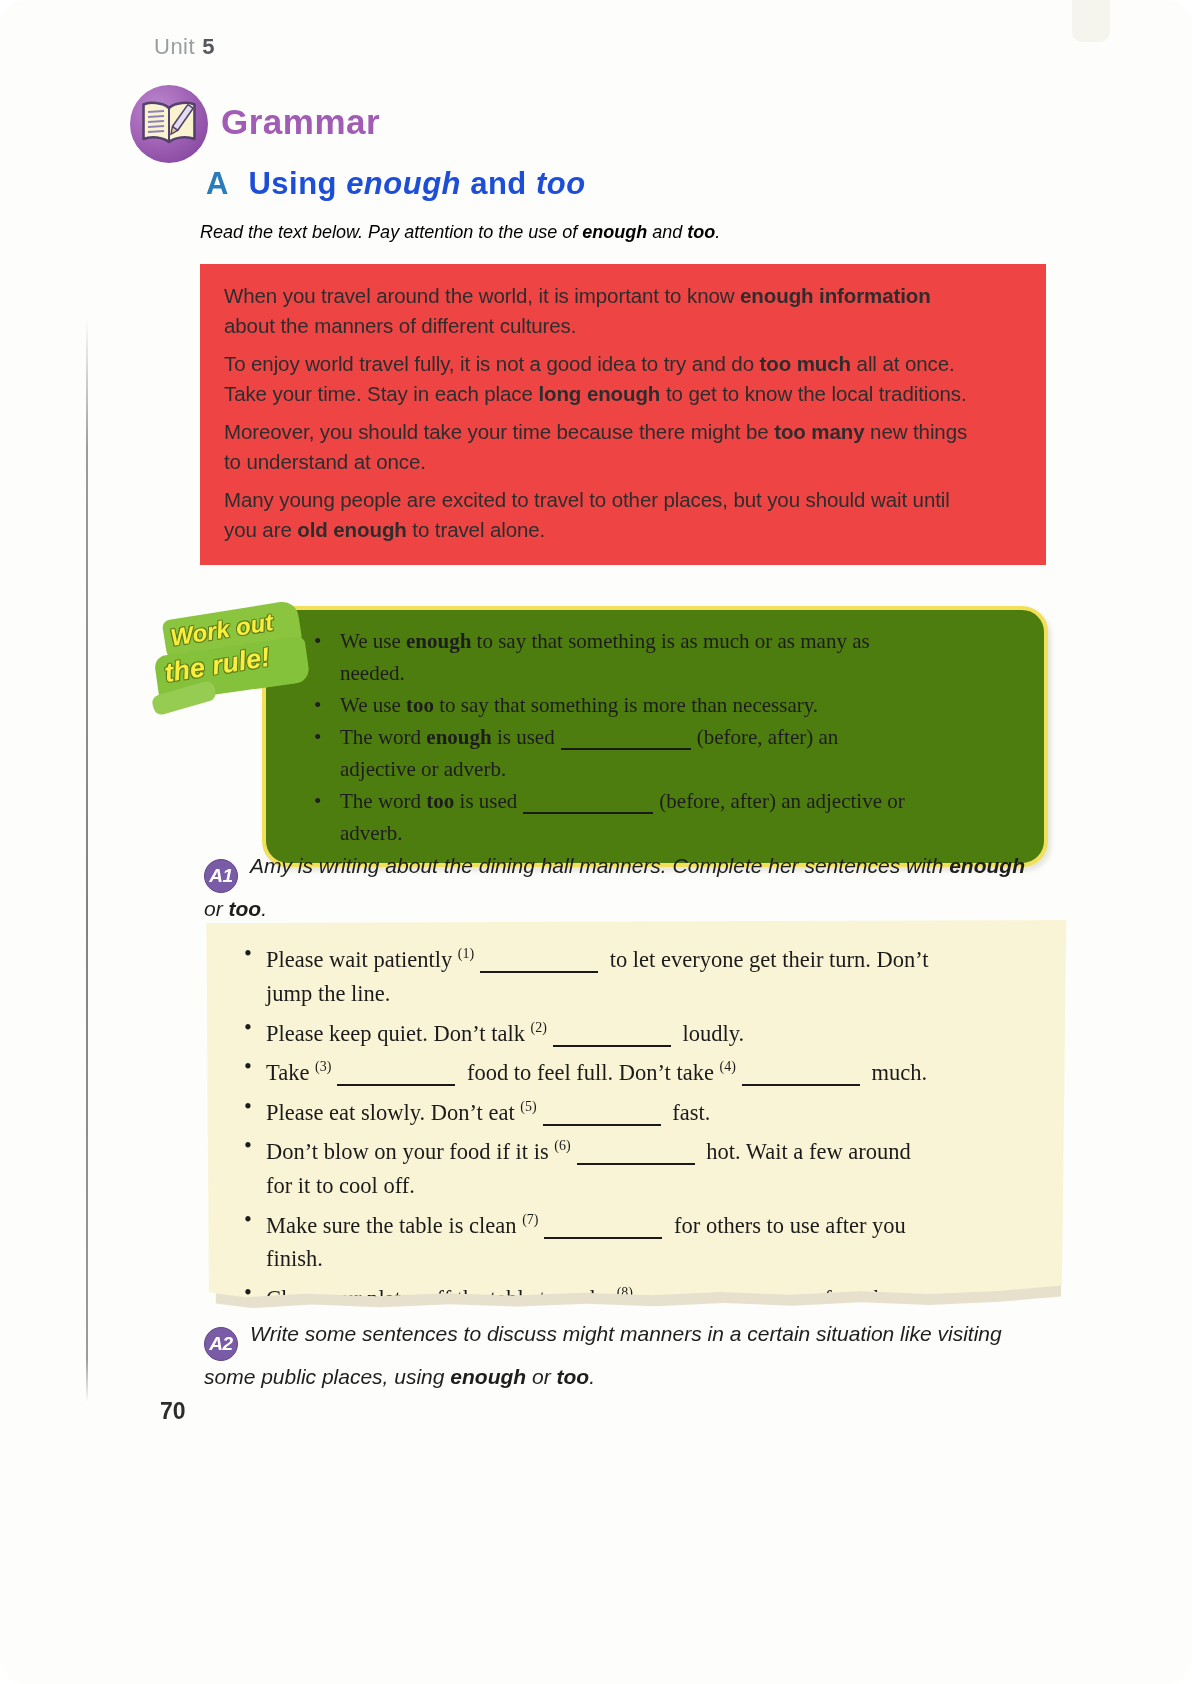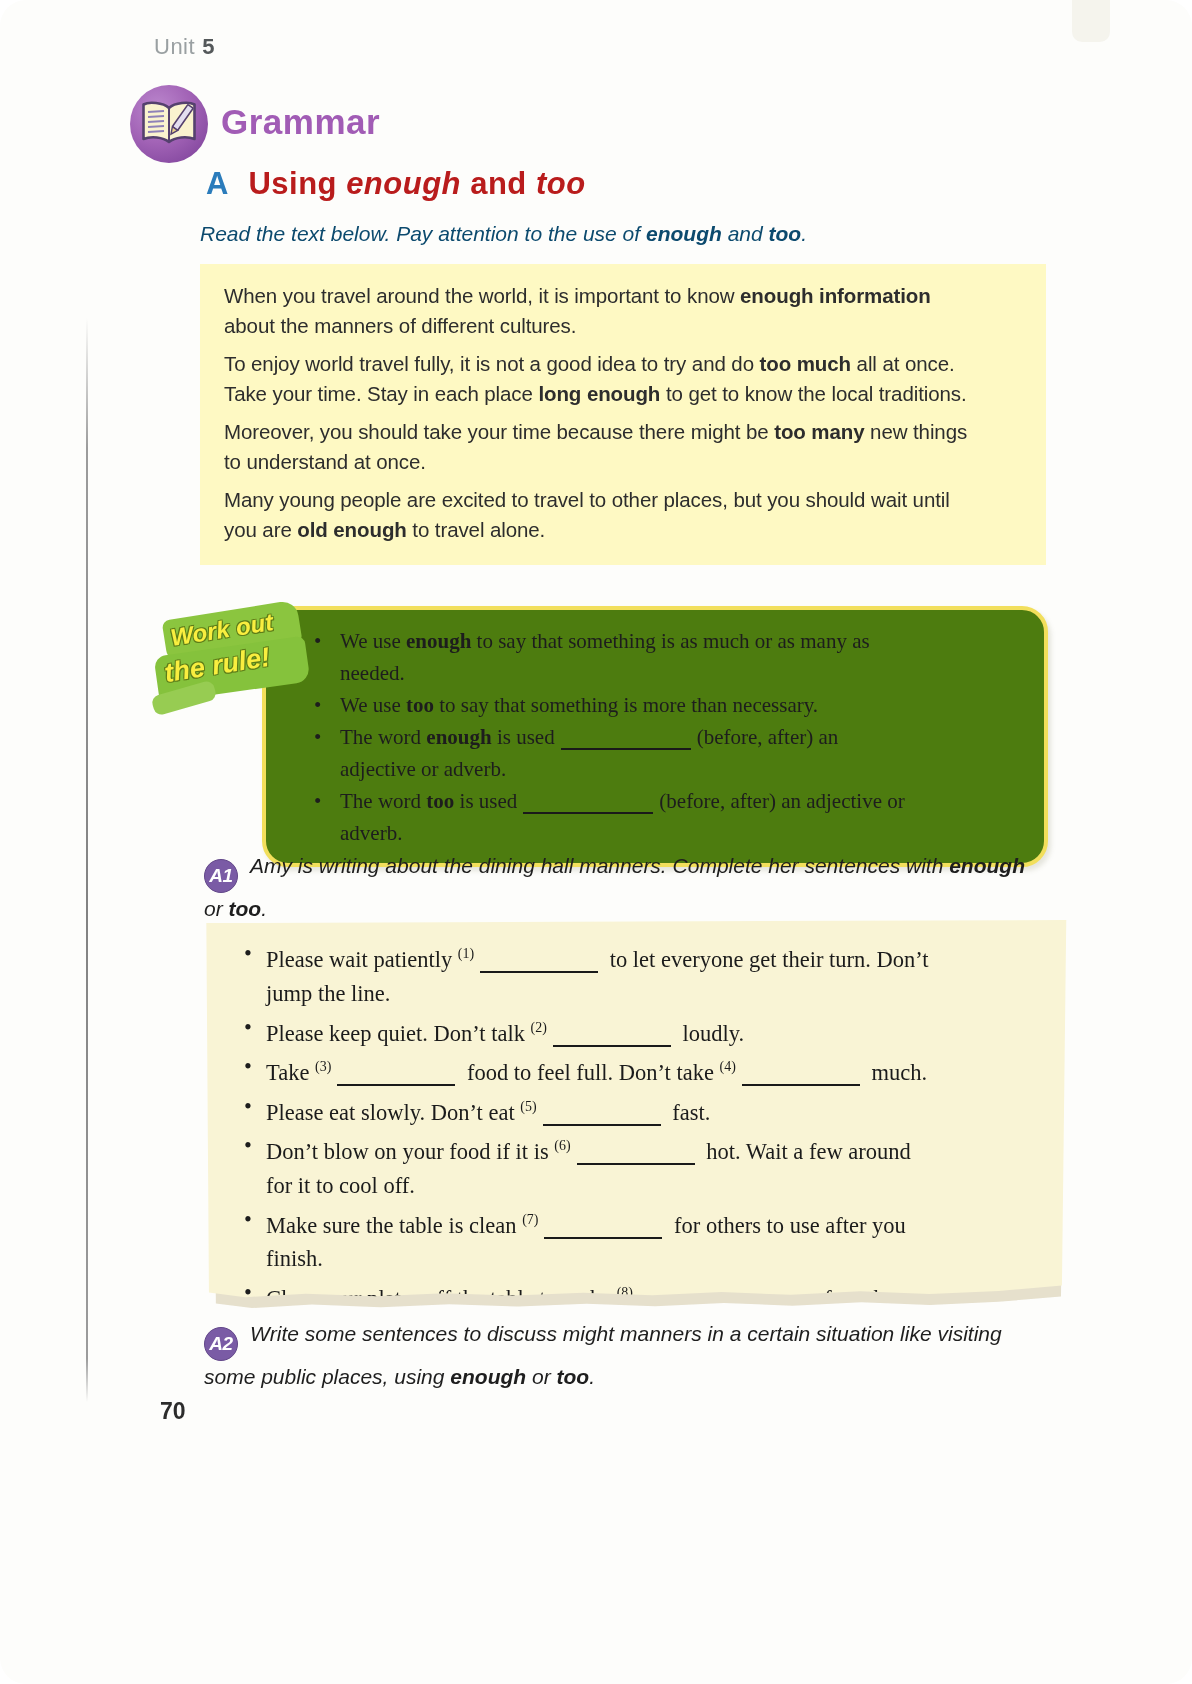--- a/index.html
+++ b/index.html
@@ -22,26 +22,26 @@
     background:#f3f1ea;border-radius:0 0 10px 10px;opacity:.8;
   }
   
   .unit-label{position:absolute;left:154px;top:34px;font-size:22px;color:#9aa0a2;letter-spacing:.5px;}
   .unit-label .unit-num{font-weight:bold;color:#54585a;margin-left:7px;}
   .grammar-icon{position:absolute;left:128px;top:83px;width:82px;height:82px;}
   .grammar-title{position:absolute;left:221px;top:102px;font-size:35px;font-weight:bold;color:#a15cb5;letter-spacing:.5px;}
   
   .section-heading{position:absolute;left:206px;top:166px;font-size:31px;font-weight:bold;}
   .section-letter{color:#2b7cbb;margin-right:20px;}
-  .section-title{color:#b91c1c;letter-spacing:.5px;}
-  .instruction{position:absolute;left:200px;top:222px;width:820px;font-size:21px;font-style:italic;color:#0c4a6e;}
+  .section-title{color:#1d4ed8;letter-spacing:.5px;}
+  .instruction{position:absolute;left:200px;top:222px;width:820px;font-size:18px;font-style:italic;color:#000000;}
   
   .reading-box{
     position:absolute;left:200px;top:264px;width:846px;
-    background:#fef9c3;
+    background:#ef4444;
     padding:17px 22px 12px 24px;box-sizing:border-box;
   }
   .reading-box p{margin:0 0 8px;font-size:20.5px;line-height:30px;color:#2d2d2d;letter-spacing:-0.1px;}
   
   .rule-box{
     position:absolute;left:262px;top:606px;width:786px;box-sizing:border-box;
     background:#4d7c0f;
     border:4px solid #f2df5c;border-radius:26px;
     padding:15px 22px 14px 48px;
     box-shadow:3px 4px 5px rgba(120,120,90,.18);

